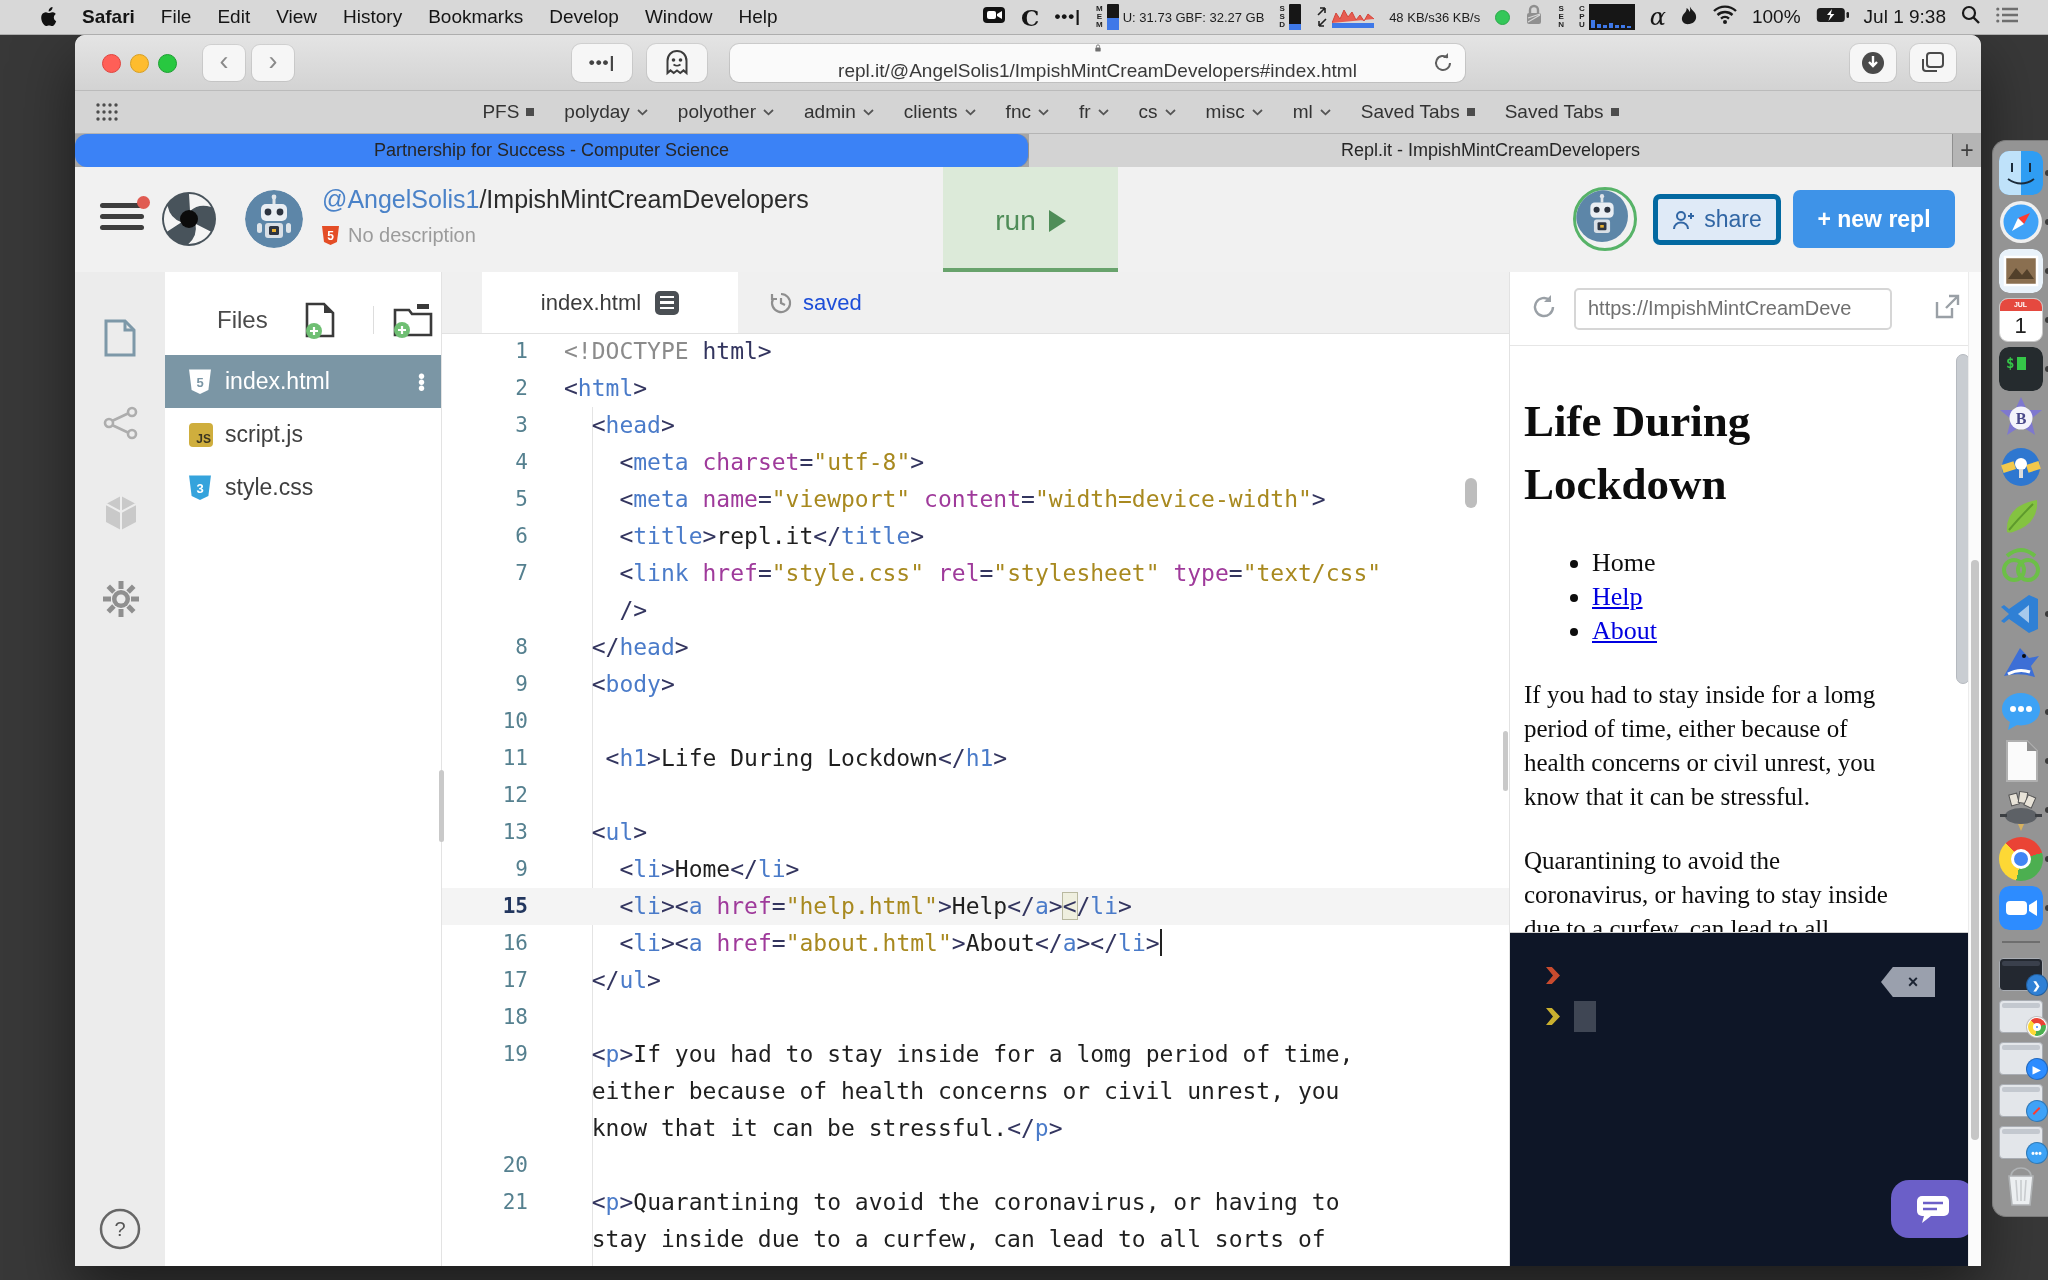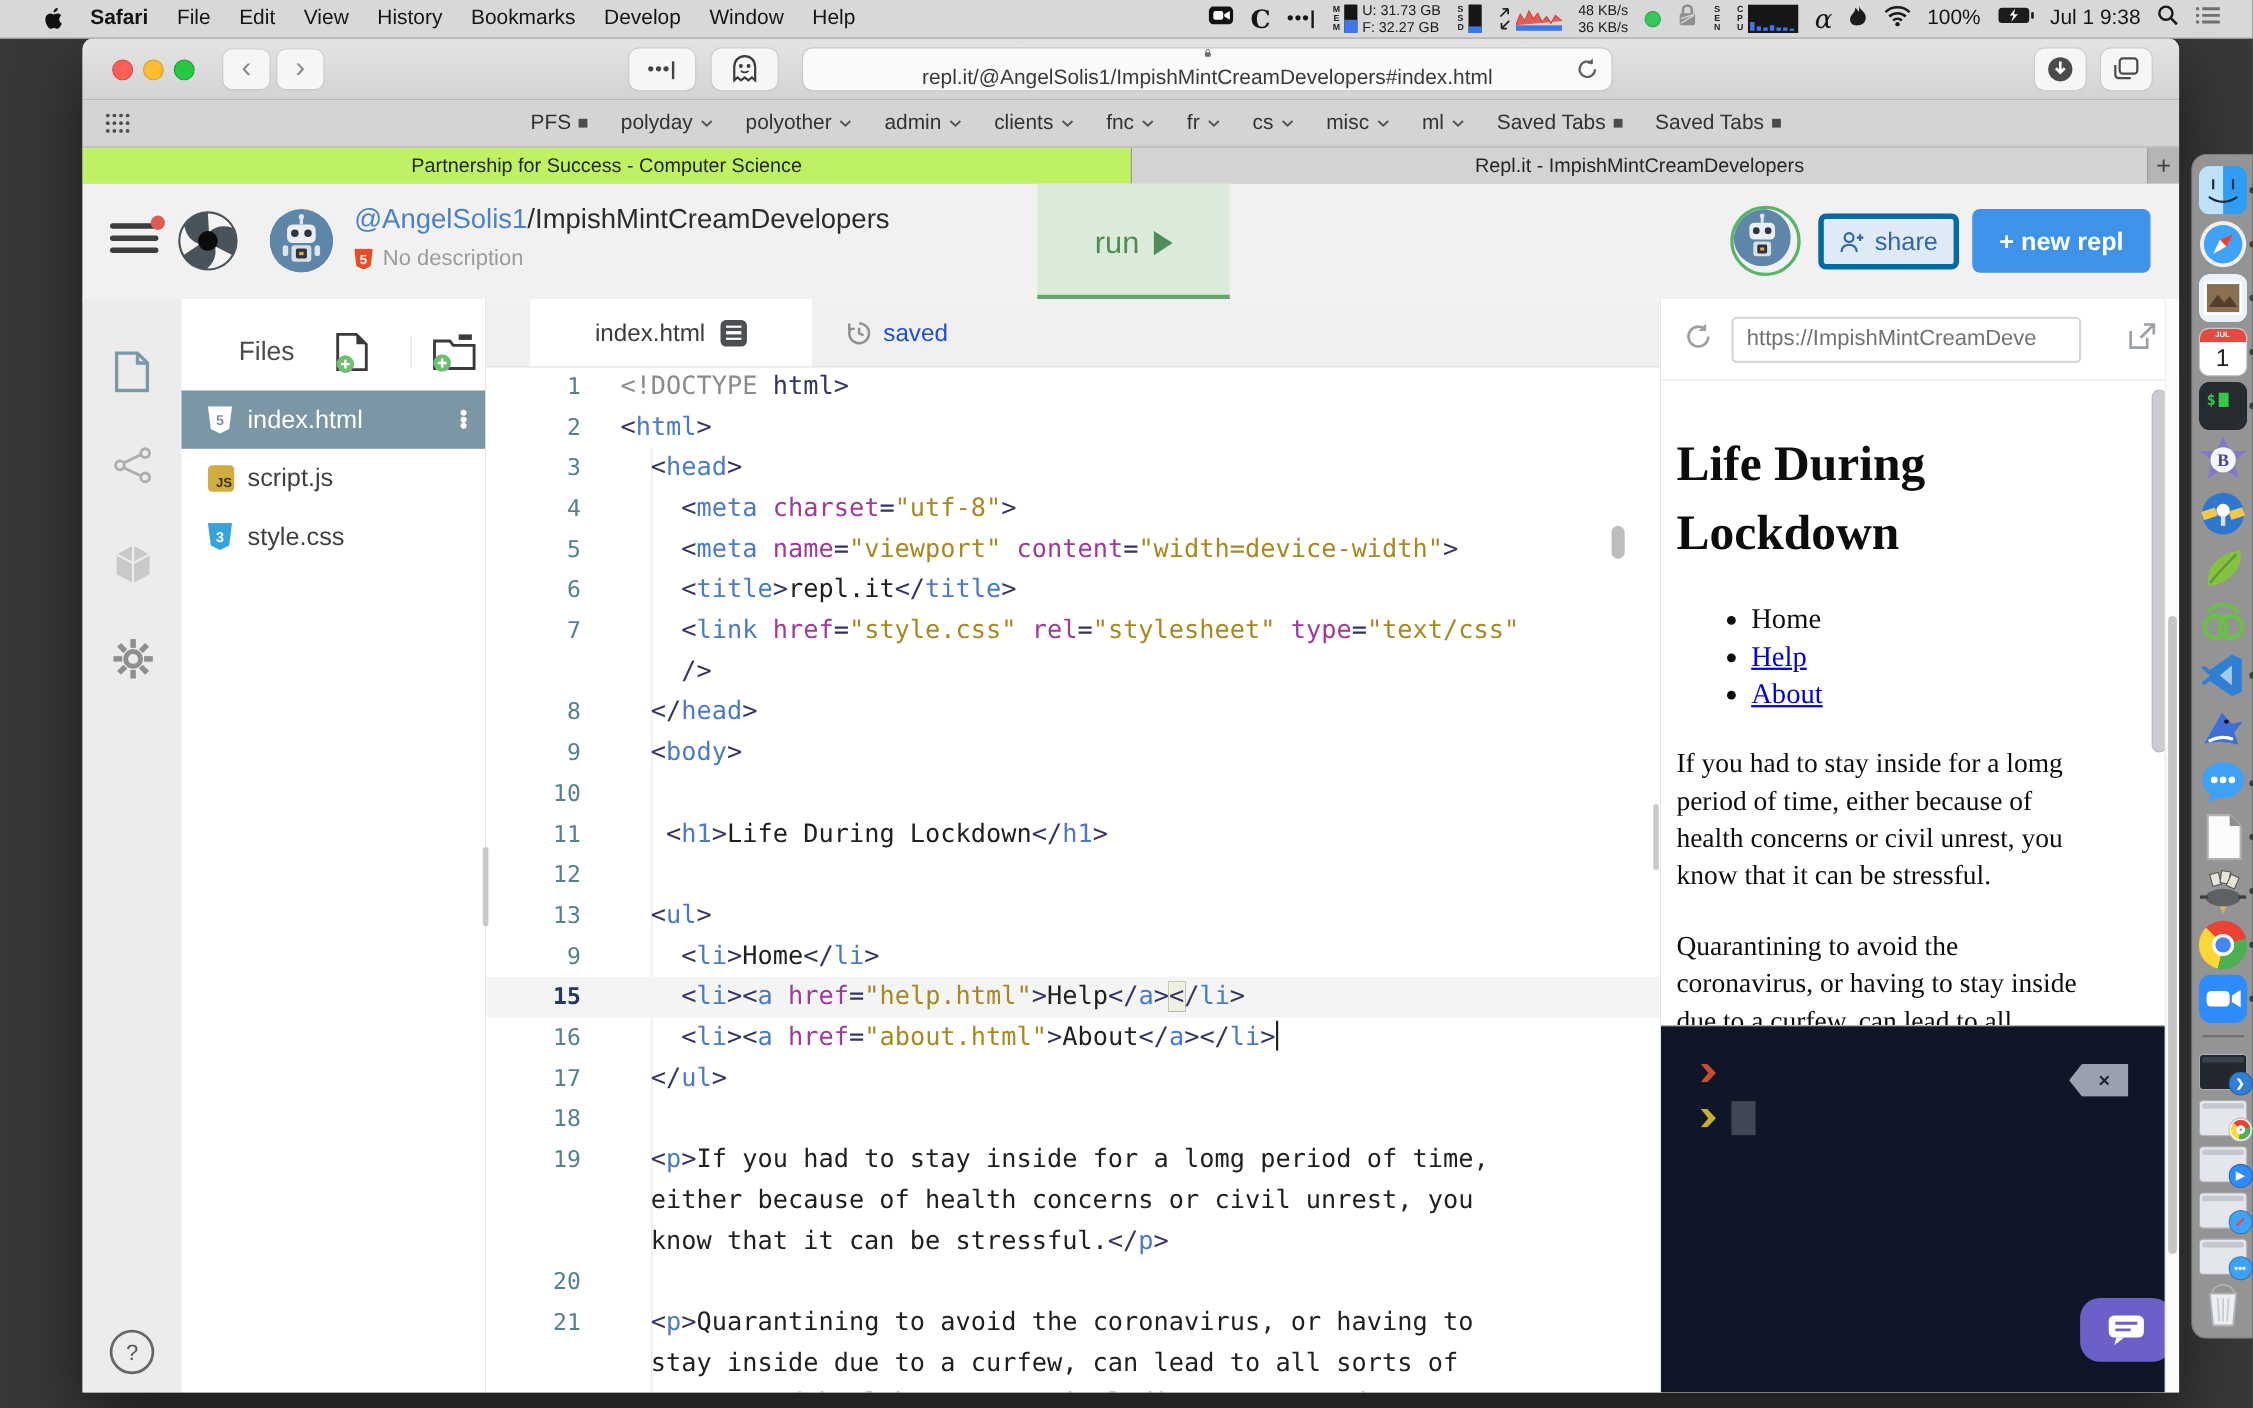--- a/index.html
+++ b/index.html
@@ -9,21 +9,21 @@
   
   #menubar{position:absolute;left:0;top:0;width:2048px;height:35px;background:#d8d8d8;
     border-bottom:1px solid #aeaeae;display:flex;align-items:center;padding:0 28px;box-sizing:border-box;
     color:#151515;font-size:19px;z-index:50;}
   .mb-left{display:flex;align-items:center;}
   .mb-item{padding:0 13px;white-space:nowrap;}
   .mb-item.strong{font-weight:bold;}
   .mb-apple{padding:0 12px;display:flex;align-items:center;}
   .mb-right{margin-left:auto;display:flex;align-items:center;gap:15px;}
   .vlab{font-size:8px;line-height:8px;font-weight:bold;color:#222;text-align:center;}
-  .two{display:flex;flex-direction:column;font-size:13px;line-height:15px;color:#1d1d1d;white-space:nowrap;}
+  .two{display:flex;font-size:13px;line-height:15px;color:#1d1d1d;white-space:nowrap;}
   .meterbar{width:12px;height:26px;background:#161616;position:relative;border-radius:1px;}
   .meterbar i{position:absolute;left:0;right:0;bottom:0;background:#3e78e8;display:block;}
   .mstat{display:flex;align-items:center;gap:4px;}
   .greendot{width:13px;height:13px;border-radius:50%;background:#34c759;border:1px solid #2aa84a;}
   .alpha{font-size:24px;font-family:"DejaVu Serif",serif;font-style:italic;}
   .bigC{font-size:23px;font-weight:bold;font-family:"DejaVu Serif",serif;}
   .moreglyph{font-weight:bold;letter-spacing:1px;font-size:17px;}
   .clock{white-space:nowrap;}
 
   
@@ -51,21 +51,21 @@
   .bookbar{position:relative;height:42px;background:#d4d4d4;border-bottom:1px solid #b4b4b4;
     display:flex;align-items:center;font-size:19px;color:#333;padding-left:45px;}
   .bgrid{position:absolute;left:20px;top:11px;}
   .bookitems{margin:0 auto;display:flex;align-items:center;gap:30px;}
   .bk-item{display:flex;align-items:center;gap:7px;white-space:nowrap;}
   .bk-sq{width:8px;height:8px;background:#4c4c4c;display:inline-block;}
 
   .tabbar{height:33px;background:#a6a6a6;display:flex;}
   .stab{display:flex;align-items:center;justify-content:center;font-size:18px;color:#262626;
     border-right:1px solid #8f8f8f;box-sizing:border-box;white-space:nowrap;overflow:hidden;}
-  .stab.inactive{background:#bef264;}
+  .stab.inactive{background:#3b82f6;border-radius:12px;}
   .stab.active{background:#d3d3d3;}
   .tabplus{width:28px;background:#b5b5b5;display:flex;align-items:center;justify-content:center;
     color:#3e3e3e;font-size:23px;}
 
   
   .replheader{position:relative;height:107px;background:#f1f1f1;border-bottom:1px solid #e2e2e2;}
   .hamb{position:absolute;left:25px;top:36px;width:44px;height:33px;}
   .hamb b{display:block;height:5px;background:#3d3d3d;border-radius:3px;margin-bottom:6px;}
   .hamb .dot{position:absolute;right:-6px;top:-7px;width:13px;height:13px;border-radius:50%;background:#e05b52;}
   .repl-logo{position:absolute;left:86px;top:24px;width:56px;height:56px;}

